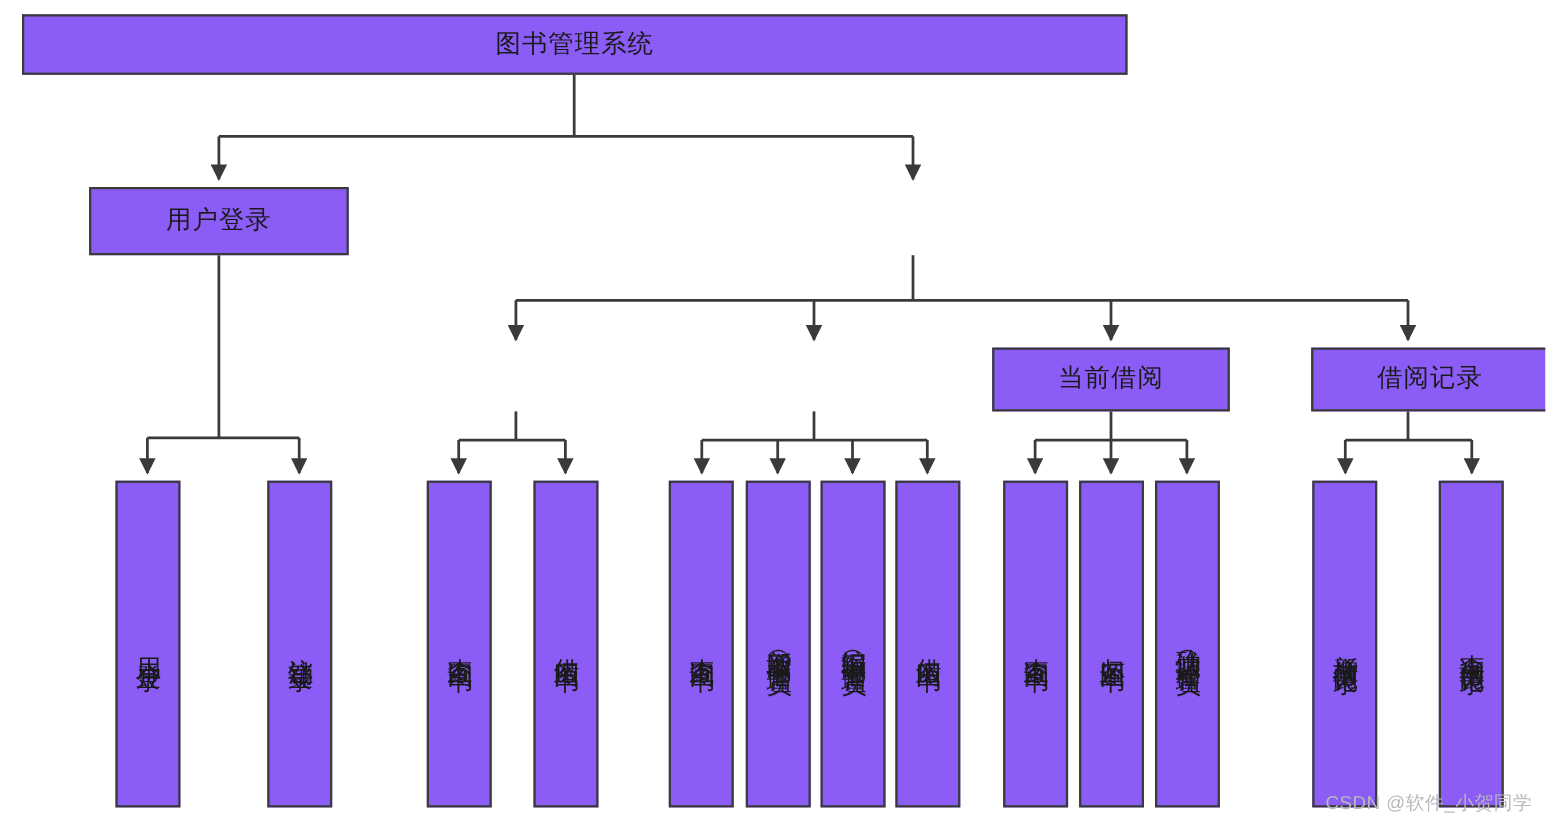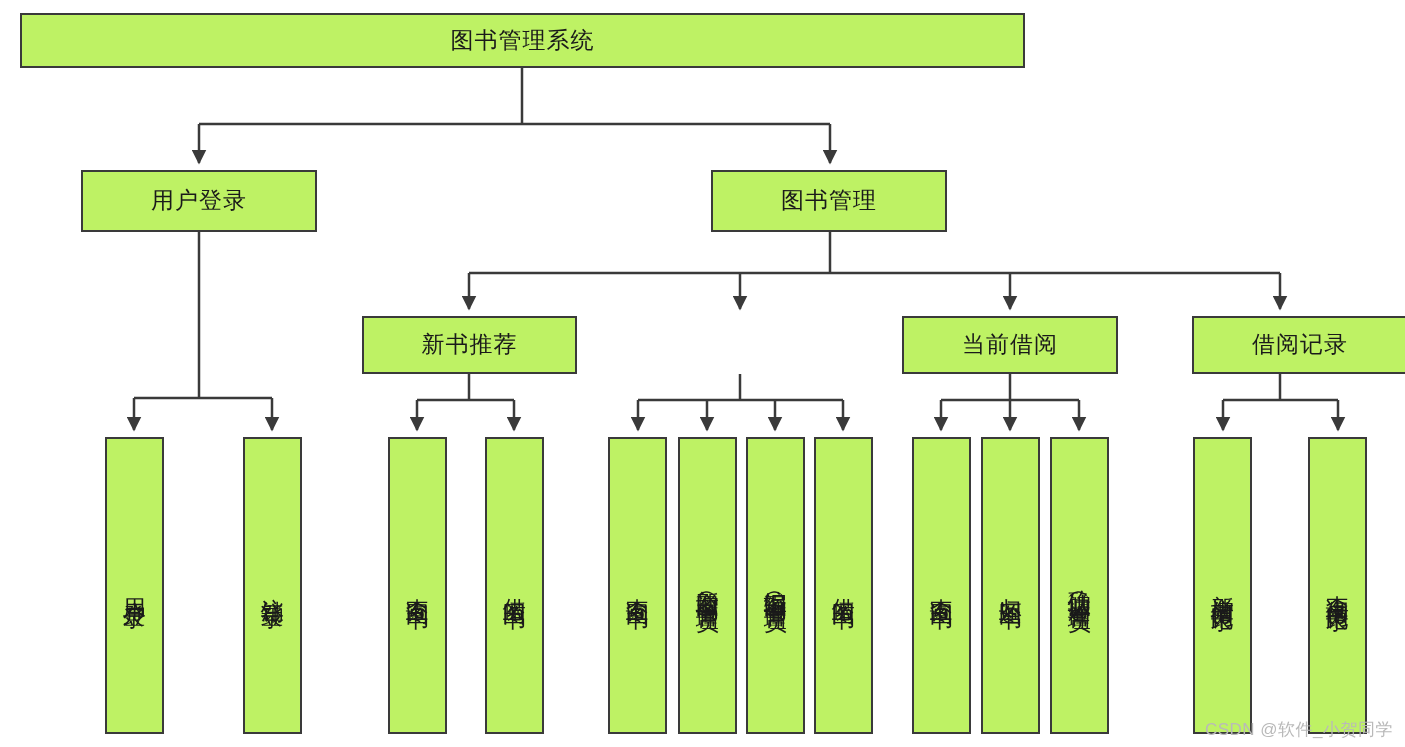--- a/index.html
+++ b/index.html
@@ -21,21 +21,21 @@
     position: absolute;
     left: 0;
     top: 0;
     width: 1405px;
     height: 747px;
     pointer-events: none;
   }
   .node {
     position: absolute;
     box-sizing: border-box;
-    background: #bef264;
+    background: #8b5cf6;
     border: 2px solid #3a3a3a;
     display: flex;
     align-items: center;
     justify-content: center;
     color: #1a1a1a;
   }
   .node.horizontal {
     font-size: 23px;
     letter-spacing: 1px;
     line-height: 1.2;
@@ -123,27 +123,21 @@
     </g>
   </svg>
 
   <div class="node horizontal" style="left:20px; top:13px; width:1005px; height:55px;">
     <span>图书管理系统</span>
   </div>
 
   <div class="node horizontal" style="left:81px; top:170px; width:236px; height:62px;">
     <span>用户登录</span>
   </div>
-  <div class="node horizontal" style="left:711px; top:170px; width:236px; height:62px;">
-    <span>图书管理</span>
-  </div>
 
-  <div class="node horizontal" style="left:362px; top:316px; width:215px; height:58px;">
-    <span>新书推荐</span>
-  </div>
   <div class="node horizontal" style="left:902px; top:316px; width:216px; height:58px;justify-content:center;">
     <span>当前借阅</span>
   </div>
   <div class="node horizontal" style="left:1192px; top:316px; width:216px; height:58px;">
     <span>借阅记录</span>
   </div>
 
   <div class="node vertical" style="left:105px; top:437px; width:59px; height:297px;">
     <span>用户登录</span>
   </div>

